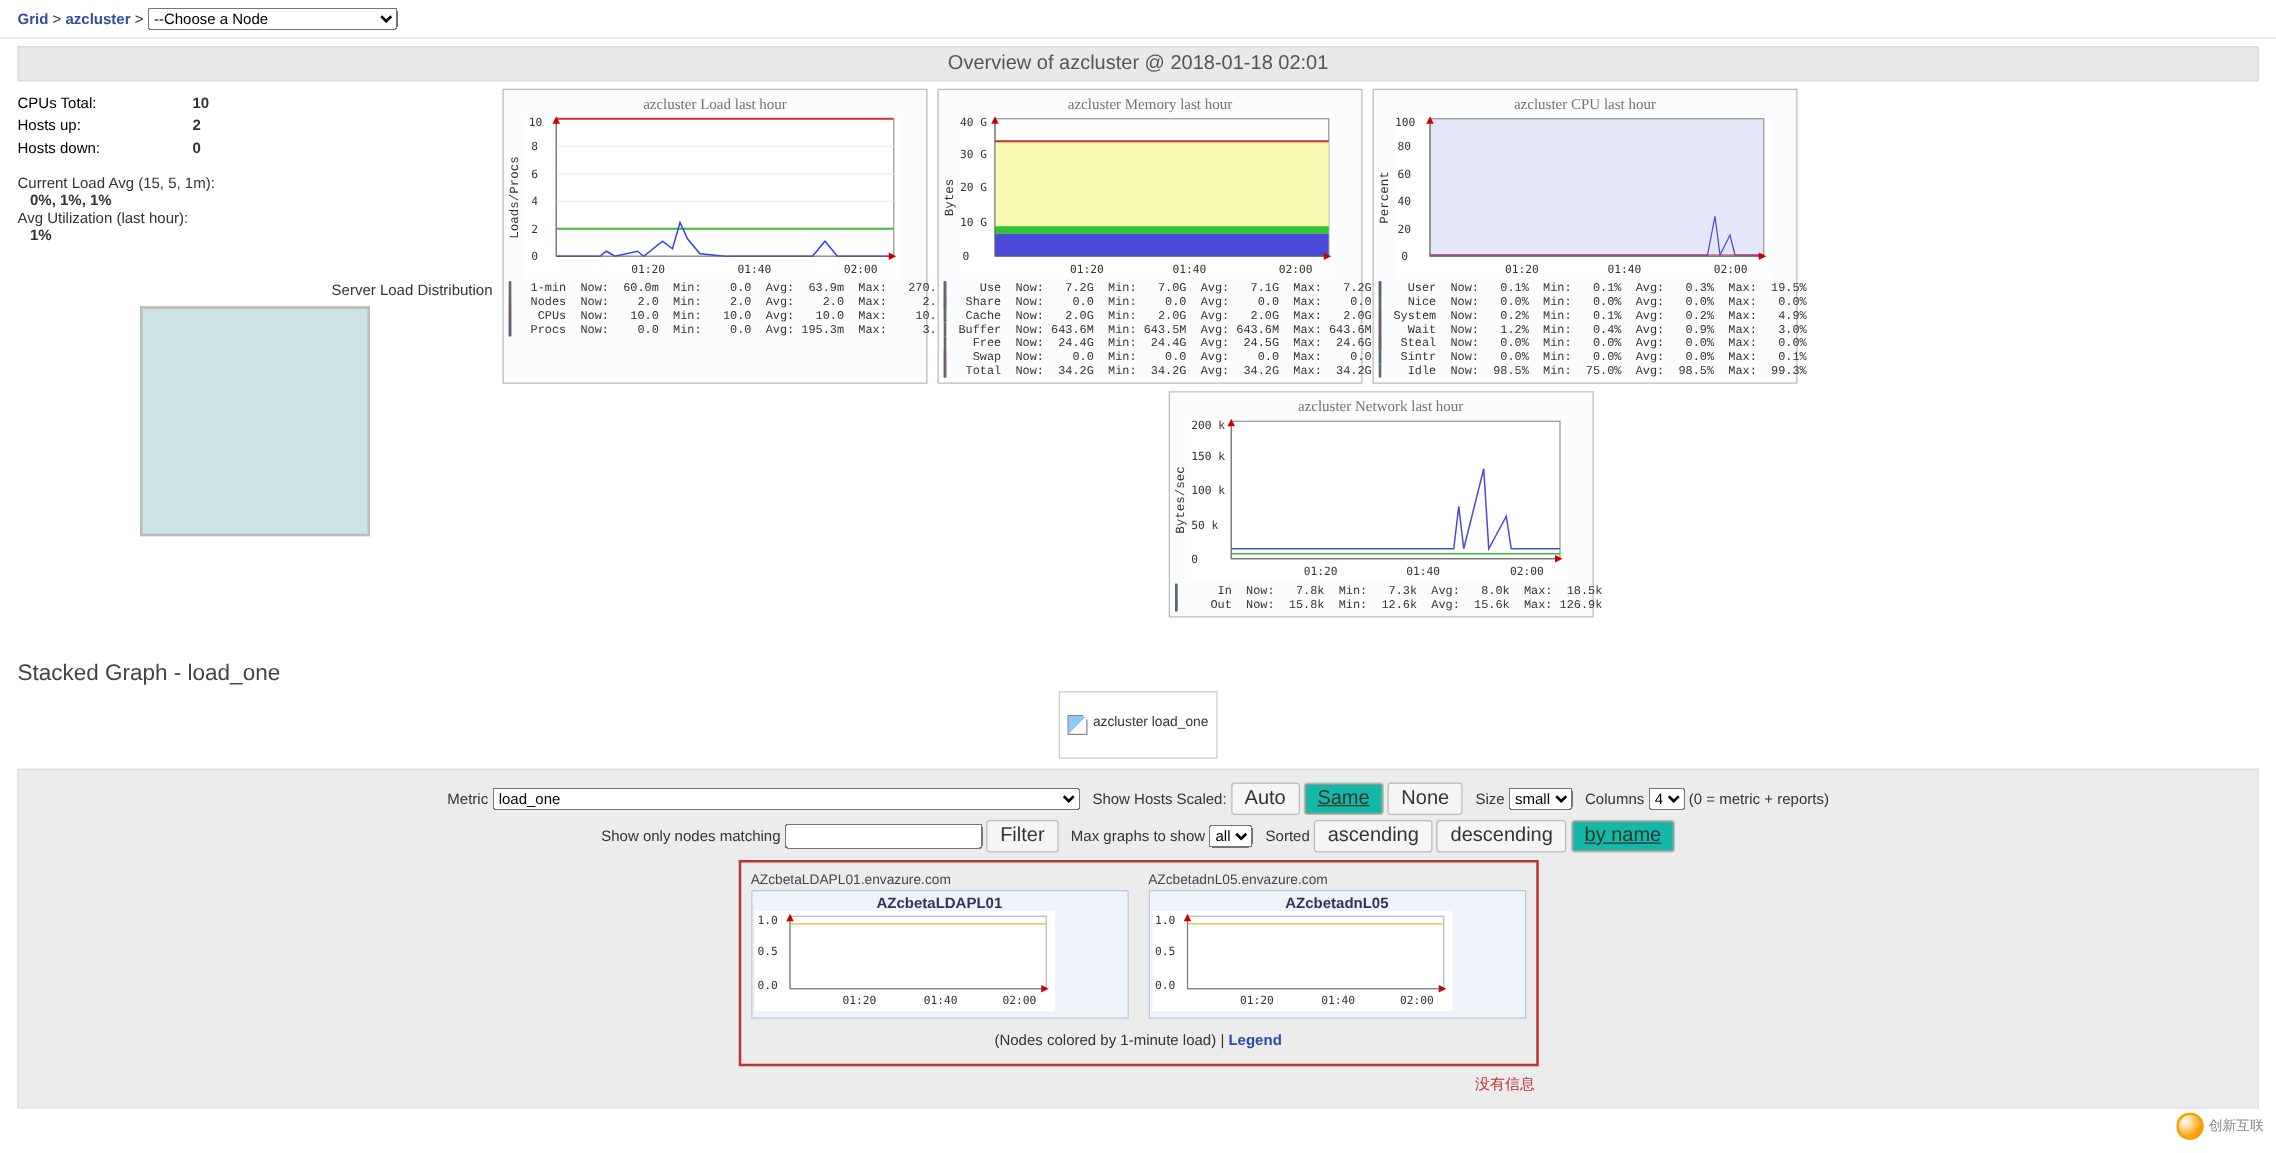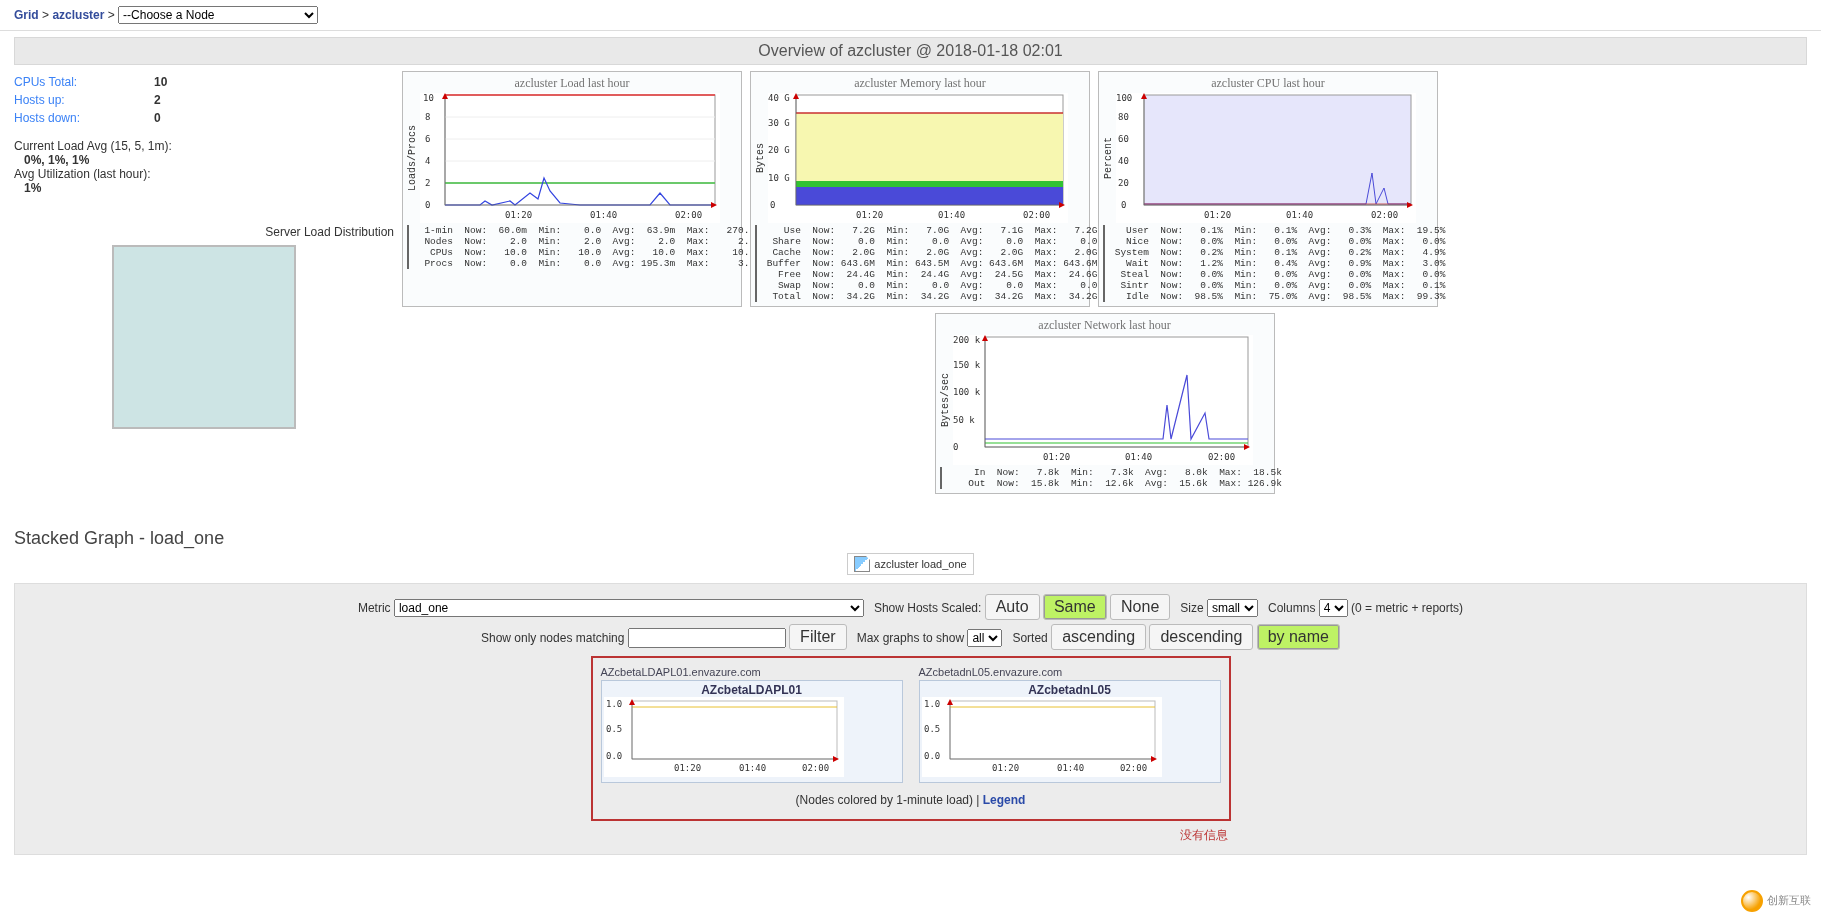--- a/index.html
+++ b/index.html
@@ -3,45 +3,45 @@
 <meta charset="utf-8">
 <style>
   body { margin:0; padding:0; font-family: Verdana, Arial, sans-serif; font-size:12px; color:#333;}
   a { color:#334c9b; font-weight:bold; text-decoration:none;}
   .breadcrumb { padding:6px 14px 6px 14px; border-bottom:1px solid #ddd;}
   .breadcrumb select { font-size:12px; }
   .overview-bar { background:#e9e9e9; border:1px solid #d8d8d8; text-align:center; font-size:16px; color:#555; padding:4px 0; margin:6px 14px 6px 14px;}
   .content { padding:0 14px 14px 14px; display:flex; gap:8px;}
   .left-col { width:380px; }
   .kv {margin:4px 0;}
-  .kv .k {display:inline-block; width:140px; color:#3b82f6;}
+  .kv .k {display:inline-block; width:140px; color:#000000;}
   .kv .v {font-weight:bold;}
   .indent {margin-left:10px; font-weight:bold;}
   .serv-title {text-align:right; margin-top:30px; font-size:12px;}
   .server-box {width:180px; height:180px; border:2px solid #bbb; background:#cde4e4; margin:6px auto;}
   .charts-area { flex:1; display:flex; flex-direction:column;}
   .chart-row { display:flex; gap:8px; flex-wrap:wrap; margin-bottom:6px;}
   .chart-card { border:1px solid #bbb; background:#fafcfd; padding:4px; font-family:"Lucida Console","Courier New",monospace; font-size:10px;}
   .chart-title {text-align:center; font-family:Verdana; font-size:12px; color:#737373; margin-bottom:2px;}
   .side-label {writing-mode:vertical-rl; transform:rotate(180deg); font-size:10px; text-align:center;}
   .plot-wrap {display:flex; gap:2px;}
   svg { background:#fff;}
   .legend-tbl { font-size:9.5px; margin-top:2px; font-family:"Lucida Console","Courier New",monospace; white-space:pre;}
   .legend-row {display:flex; gap:4px; align-items:flex-end; line-height:11px;}
   .swatch {width:9px; height:9px; display:inline-block; border:1px solid #666;}
   .section-title {font-size:18px; color:#444; margin:14px 0 4px 14px;}
   .stacked-bar {text-align:center; margin-bottom:8px;}
-  .broken-img {display:inline-flex; align-items:center; gap:4px; border:1px solid #ccc; padding:2px 6px; font-size:11px;}
+  .broken-img {display:inline-flex; align-items:flex-start; gap:4px; border:1px solid #ccc; padding:18px 6px; font-size:11px;}
   .broken-icon {width:14px;height:14px;background:linear-gradient(135deg,#8cf 50%,#fff 50%);border:1px solid #888;position:relative;}
   .broken-icon:after{content:"";position:absolute;right:-2px;top:-2px;width:0;height:0;border-left:6px solid transparent;border-top:6px solid #fff;}
   .control-bar { background:#ececec; border:1px solid #ddd; margin: 0 14px; padding:6px 0 10px 0;}
   .cb-line {text-align:center; margin:4px 0; font-size:12px;}
   .cb-line select, .cb-line input[type=text]{ font-size:12px; }
   .btn { display:inline-block; border:1px solid #bbb; background:#f5f5f5; padding:3px 10px; border-radius:3px; cursor:pointer; font-size:16px;}
-  .btn.active {background:#bef264; box-shadow:inset 0 0 0 1px #999;}
+  .btn.active {background:#14b8a6; box-shadow:inset 0 0 0 1px #999;text-decoration:underline;}
   .wide-sel {width:470px;}
   .hosts-box {border:2px solid #b33; margin:6px auto 0 auto; width:620px; padding:8px;}
   .host-row {display:flex; gap:16px;}
   .host-col {flex:1;}
   .host-label{font-size:11px; color:#445;}
   .mini-card {border:1px solid #b9c8db; background:#eef3fa; padding:2px; margin-top:2px;}
   .mini-title {text-align:center; font-size:12px; font-weight:bold; color:#335;}
   .legend-link {color:#2a4aa8;}
   .no-info {color:#b33; font-size:12px; text-align:left; margin:6px 0 0 1165px;}
   .watermark {position:fixed; right:10px; bottom:10px; font-size:11px; color:#888;}

